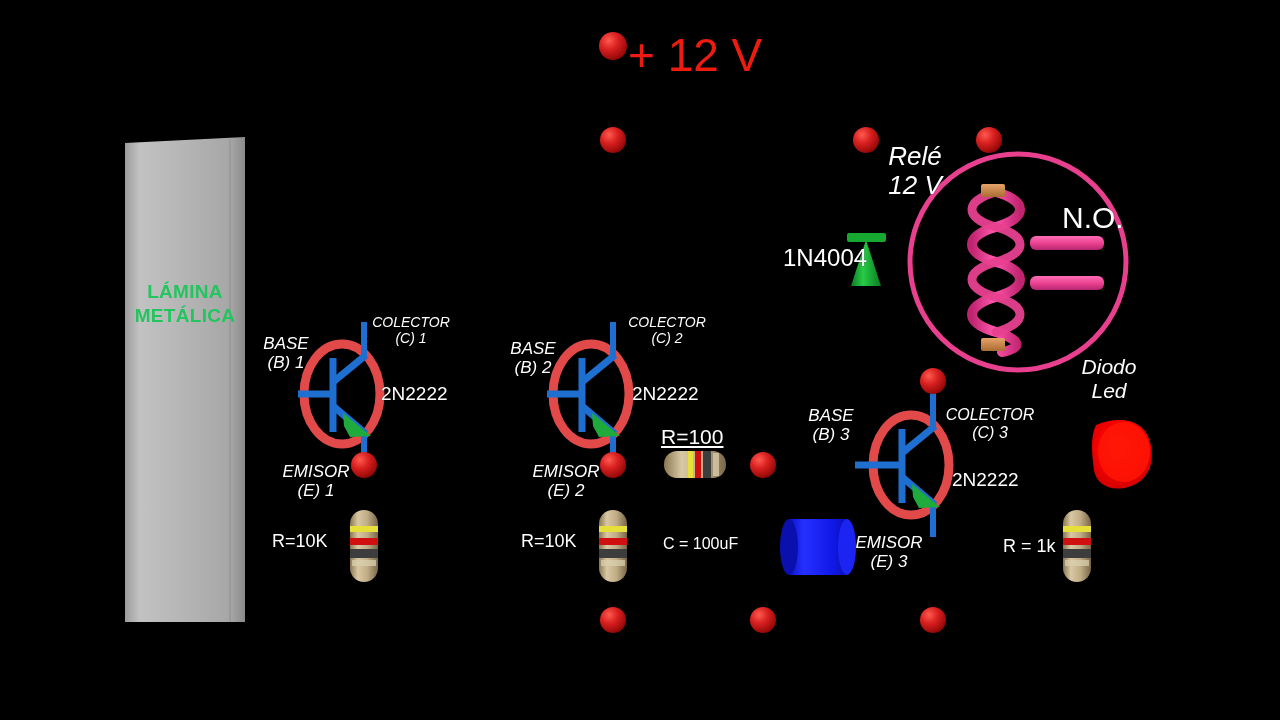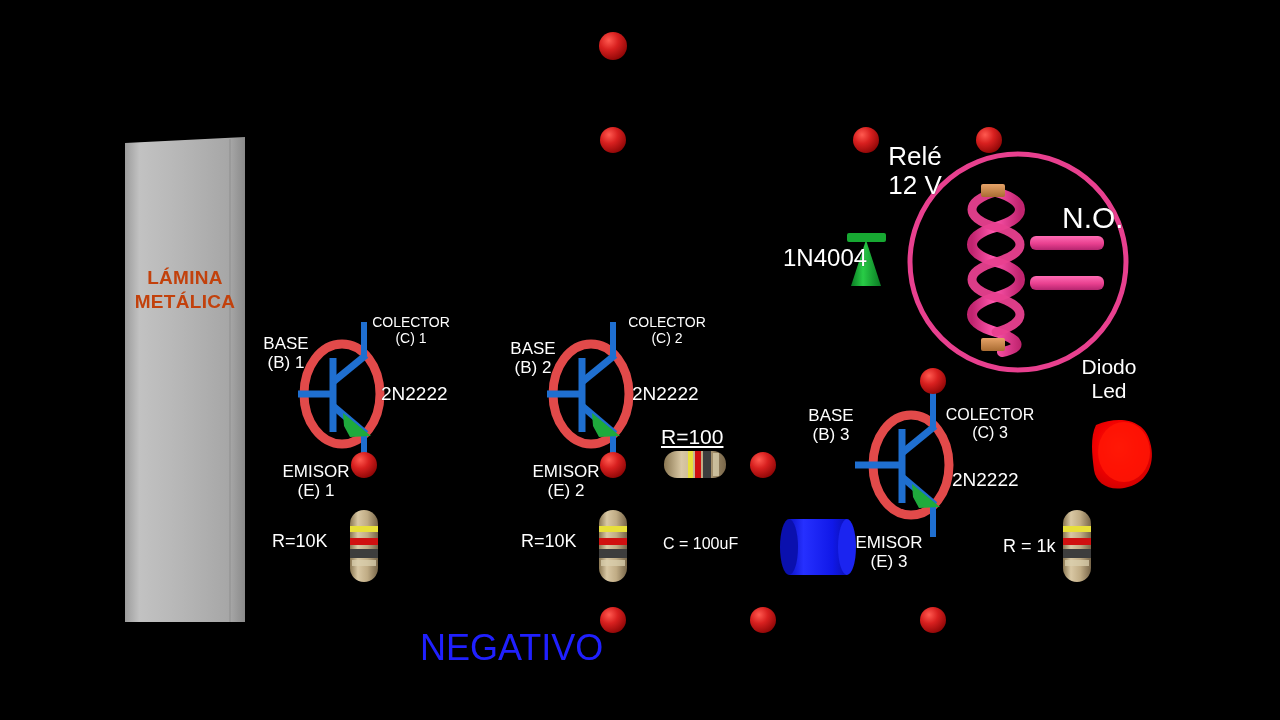--- a/index.html
+++ b/index.html
@@ -15,30 +15,31 @@
   .lbl{
     position:absolute;
     color:#ffffff;
     font-family:"Liberation Sans", sans-serif;
     white-space:pre;
     line-height:1.12;
     text-align:center;
     pointer-events:none;
     text-shadow:0 0 1px rgba(0,0,0,.9);
   }
-  .lbl.l2{white-space:pre-line;}
+  .lbl.l2{white-space:pre-line;font-style:italic;}
   .plate-label{
     position:absolute;
-    color:#c2410c;
+    color:#22c55e;
     font-weight:bold;
     font-size:19px;
     text-align:center;
     line-height:1.25;
     white-space:pre-line;
     letter-spacing:.3px;
+    margin-top:14px;
   }
 </style>
 </head>
 <body>
 
 <div id="stage">
 
   <svg id="svgroot" viewBox="0 0 1280 720">
     <defs>
       <linearGradient id="plateGrad" x1="0" y1="0" x2="1" y2="0">
@@ -286,20 +287,21 @@
       <circle cx="933" cy="381" r="13" fill="url(#nodeGrad)"></circle>
       <circle cx="364" cy="465" r="13" fill="url(#nodeGrad)"></circle>
       <circle cx="613" cy="465" r="13" fill="url(#nodeGrad)"></circle>
       <circle cx="763" cy="465" r="13" fill="url(#nodeGrad)"></circle>
       <circle cx="613" cy="620" r="13" fill="url(#nodeGrad)"></circle>
       <circle cx="763" cy="620" r="13" fill="url(#nodeGrad)"></circle>
       <circle cx="933" cy="620" r="13" fill="url(#nodeGrad)"></circle>
     </g>
   </svg>
 
+  <div class="lbl" style="left:628px;top:30px;font-size:46px;color:#ee1c10;">+ 12 V</div>
 
   <div class="plate-label" style="left:125px;top:266px;width:120px;">LÁMINA
 METÁLICA</div>
 
   <div class="lbl l2" style="left:243px;top:334px;width:86px;font-size:17px;">BASE
 (B) 1</div>
   <div class="lbl l2" style="left:366px;top:315px;width:90px;font-size:14px;">COLECTOR
 (C) 1</div>
   <div class="lbl" style="left:381px;top:383px;font-size:19px;">2N2222</div>
   <div class="lbl l2" style="left:270px;top:462px;width:92px;font-size:17px;">EMISOR
@@ -325,15 +327,14 @@
 
   <div class="lbl" style="left:661px;top:425px;font-size:21px;text-decoration:underline;">R=100</div>
   <div class="lbl" style="left:663px;top:535px;font-size:16px;">C = 100uF</div>
   <div class="lbl" style="left:1003px;top:536px;font-size:18px;">R = 1k</div>
   <div class="lbl" style="left:783px;top:245px;font-size:24px;">1N4004</div>
   <div class="lbl l2" style="left:877px;top:142px;width:76px;font-size:26px;">Relé
 12 V</div>
   <div class="lbl" style="left:1062px;top:201px;font-size:30px;">N.O.</div>
   <div class="lbl l2" style="left:1077px;top:355px;width:64px;font-size:21px;">Diodo
 Led</div>
-  <div class="lbl" style="left:420px;top:628px;font-size:36px;color:#2020ff;">NEGATIVO</div>
 
 </div>
 
 </body></html>

